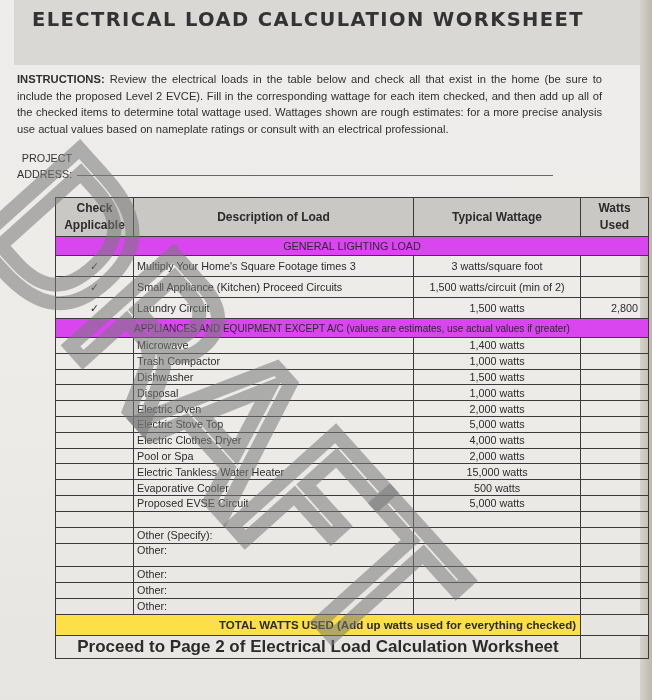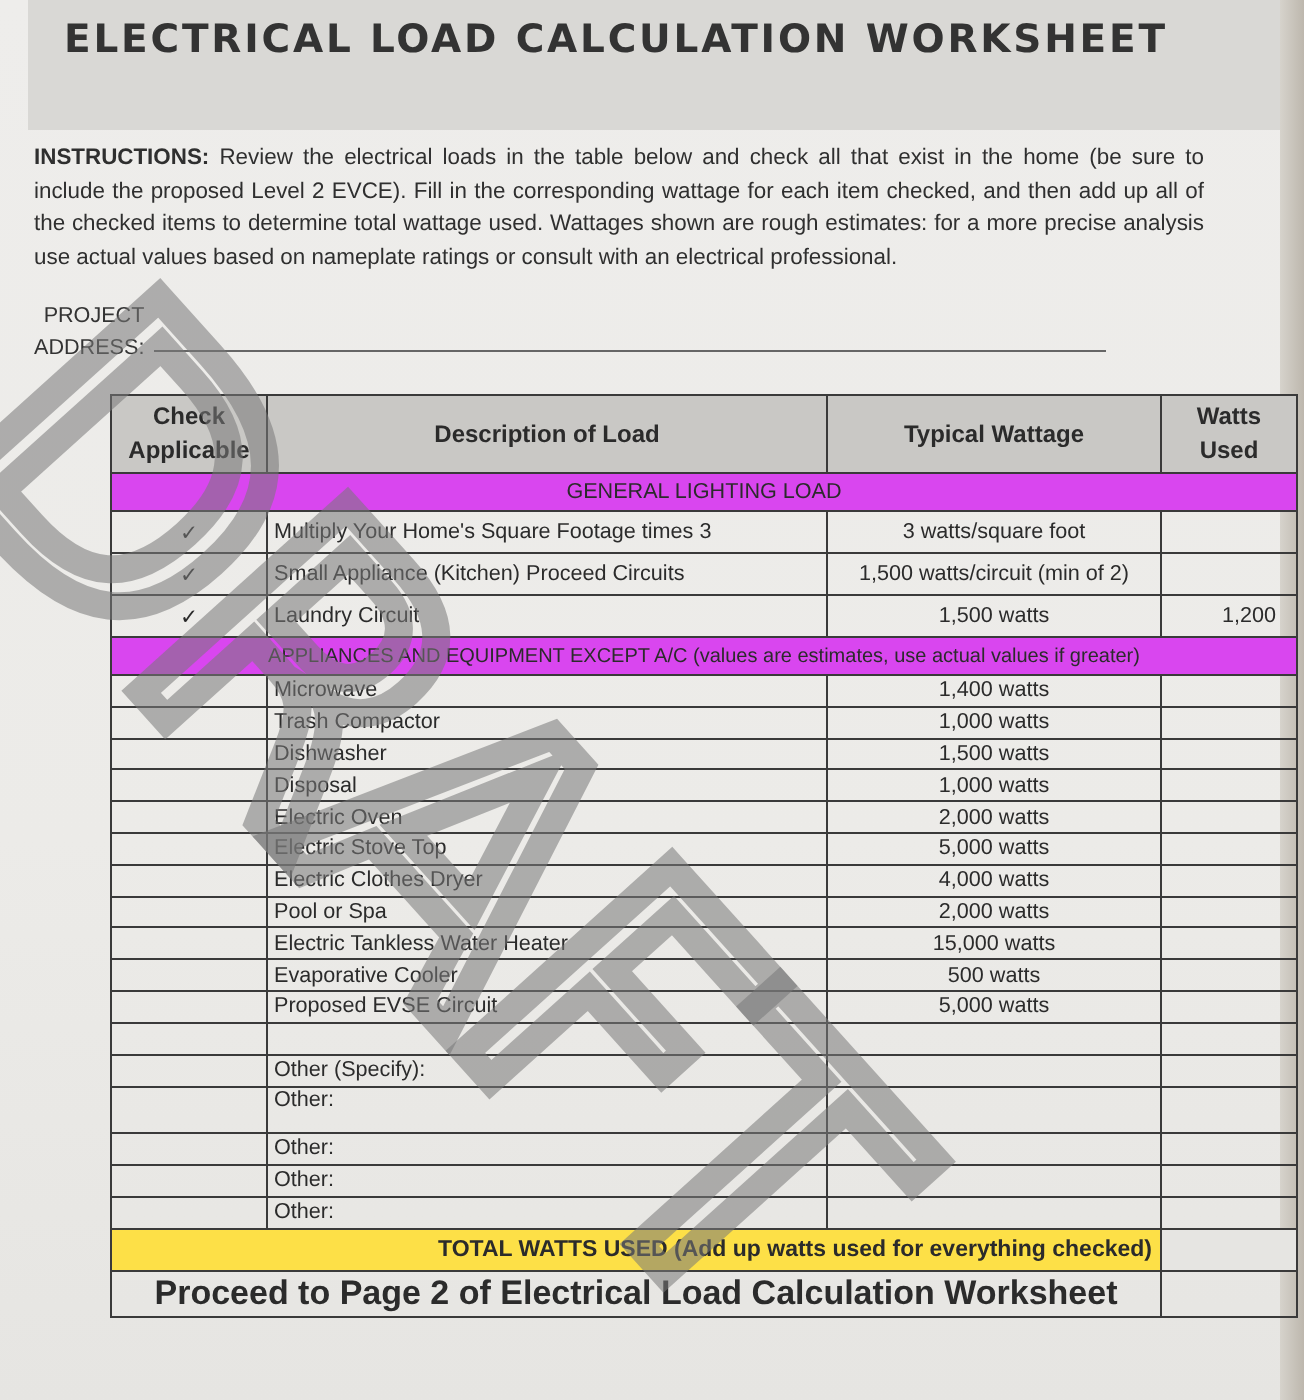--- a/index.html
+++ b/index.html
@@ -116,21 +116,21 @@
   <tr class="row-gl">
     <td class="c-check">✓</td>
     <td>Small Appliance (Kitchen) Proceed Circuits</td>
     <td class="c-typ">1,500 watts/circuit (min of 2)</td>
     <td class="c-used"></td>
   </tr>
   <tr class="row-gl">
     <td class="c-check">✓</td>
     <td>Laundry Circuit</td>
     <td class="c-typ">1,500 watts</td>
-    <td class="c-used">1,200</td>
+    <td class="c-used">2,800</td>
   </tr>
 
   <tr class="sect">
     <td colspan="4" style="font-size:10px;">APPLIANCES AND EQUIPMENT EXCEPT A/C (values are estimates, use actual values if greater)</td>
   </tr>
 
   <tr class="row-ap">
     <td></td>
     <td>Microwave</td>
     <td class="c-typ">1,400 watts</td>

